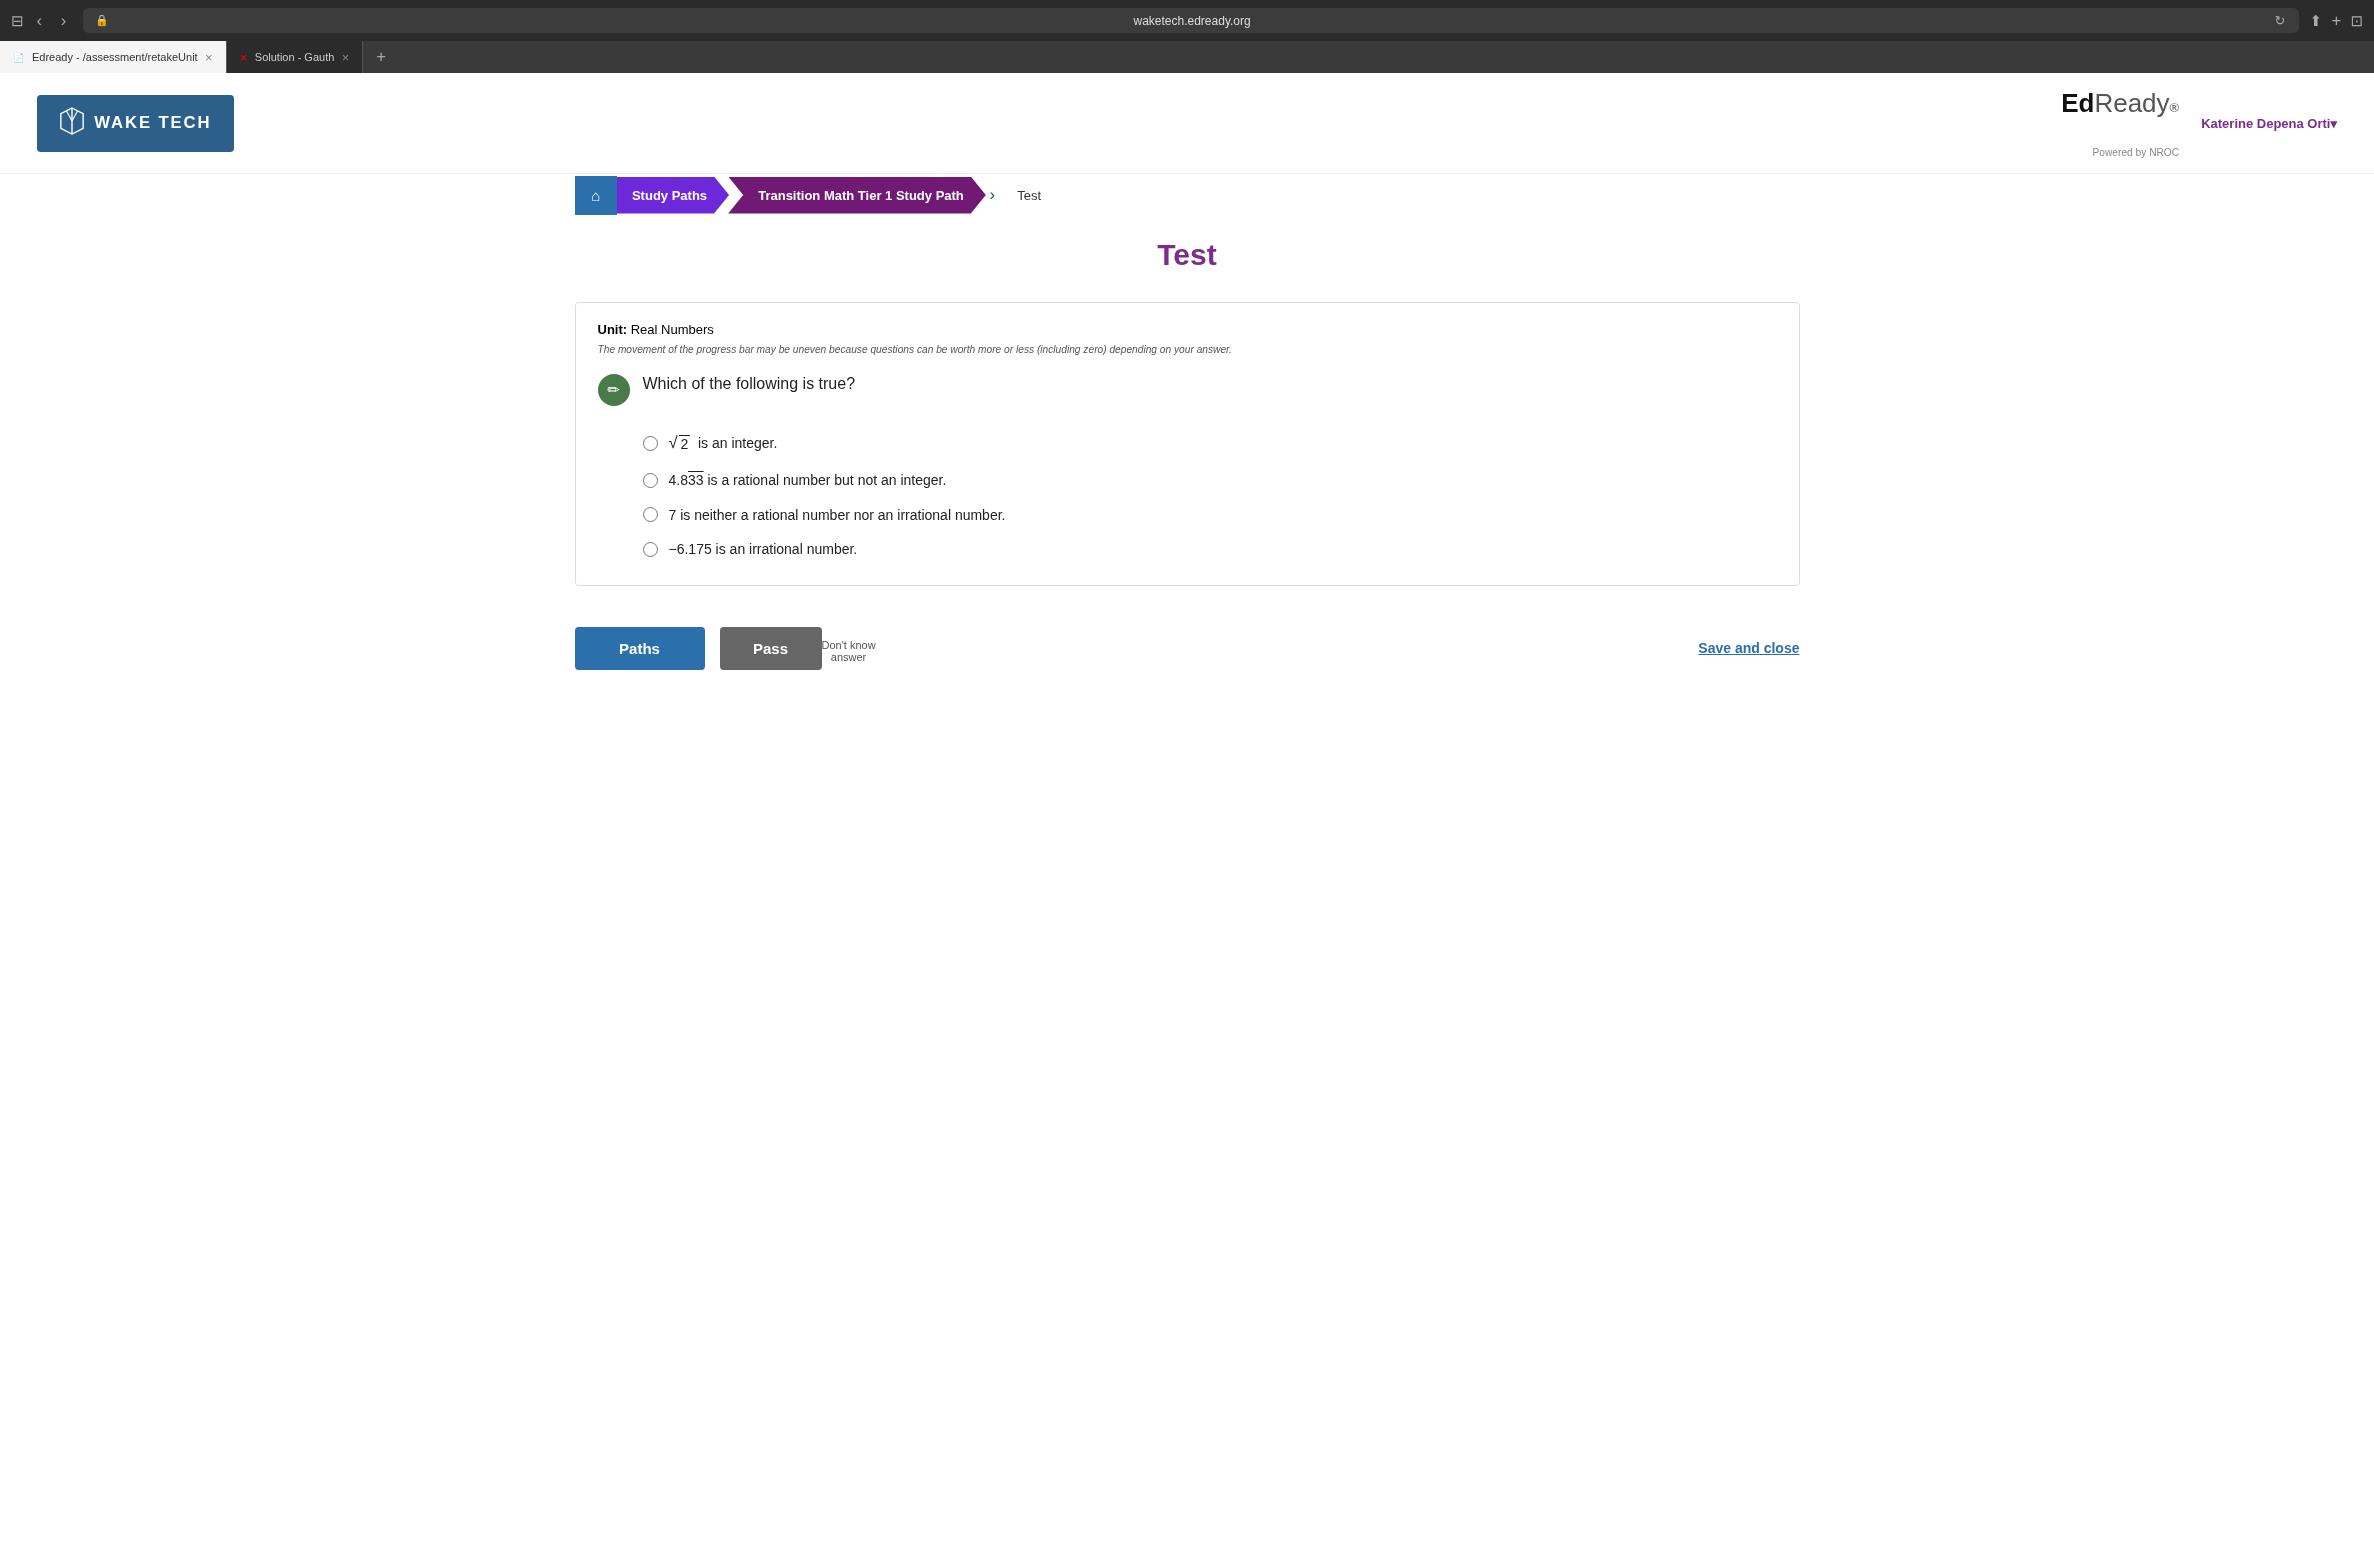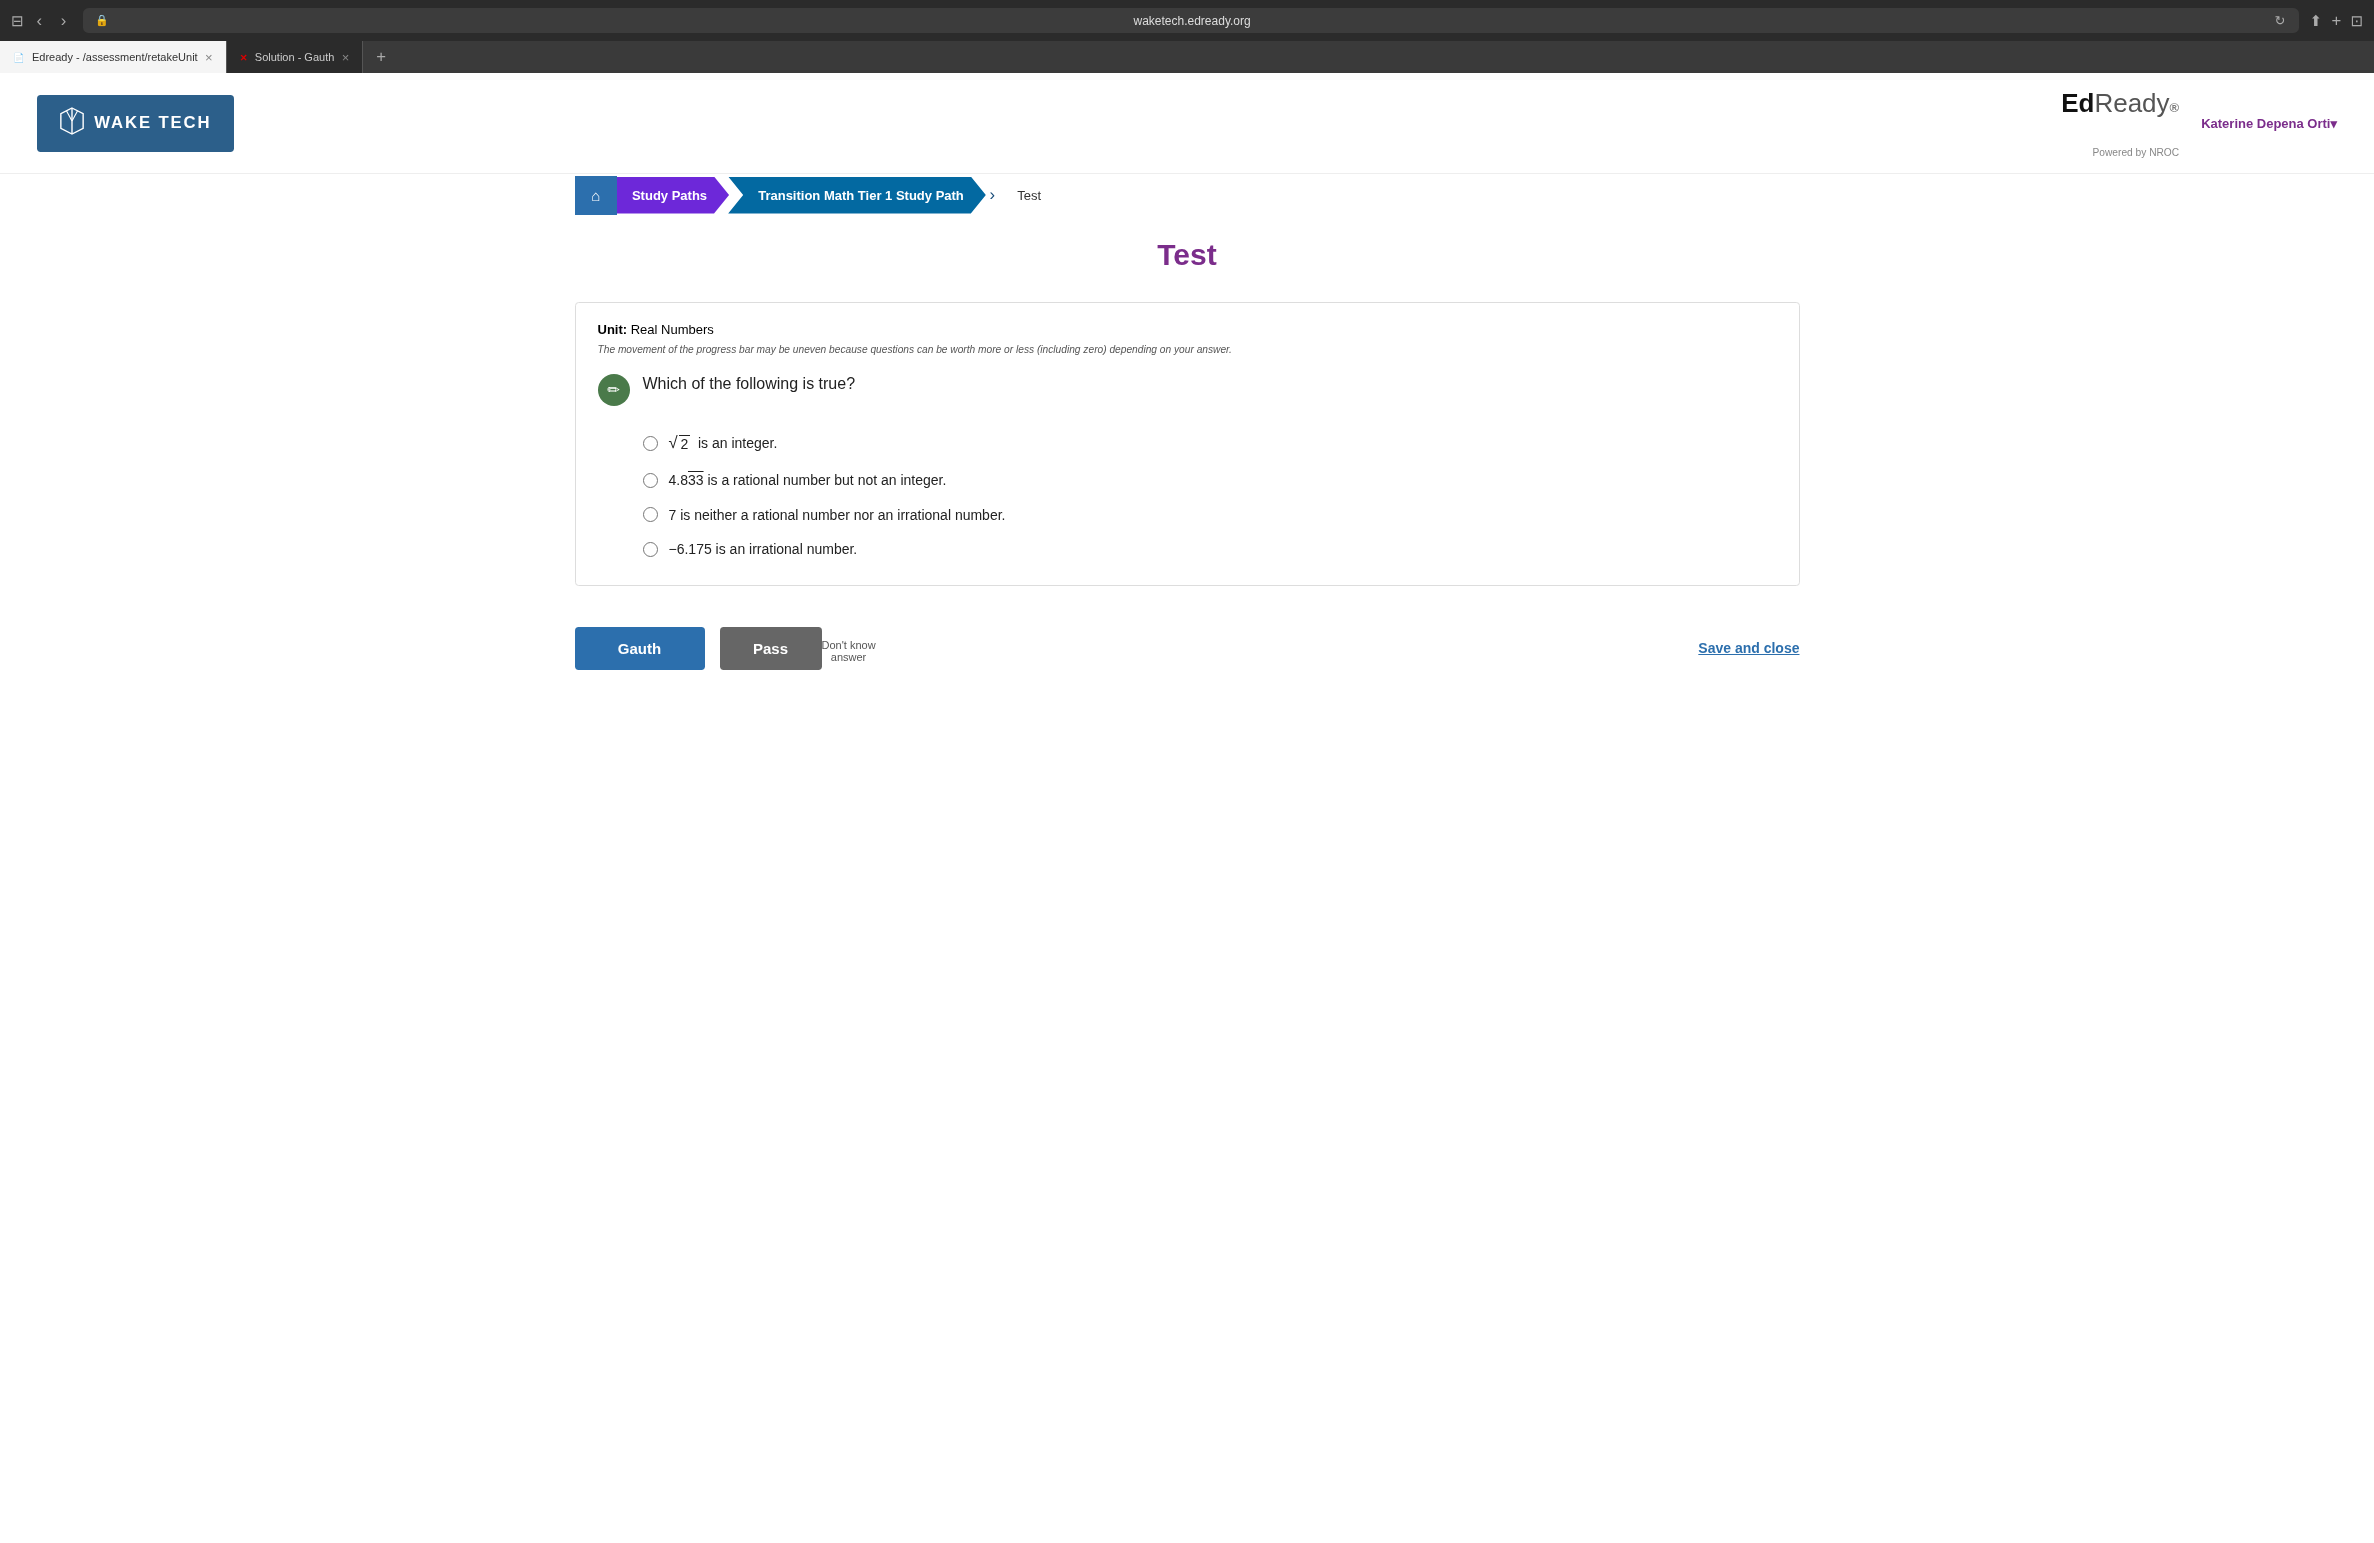--- a/index.html
+++ b/index.html
@@ -154,21 +154,21 @@
       clip-path: polygon(0 0, calc(100% - 15px) 0, 100% 50%, calc(100% - 15px) 100%, 0 100%, 15px 50%);
       margin-left: -0.9px;
       text-decoration: none;
     }
     .breadcrumb-item.first {
       clip-path: polygon(0 0, calc(100% - 15px) 0, 100% 50%, calc(100% - 15px) 100%, 0 100%);
       margin-left: 0;
       padding-left: 15px;
     }
     .breadcrumb-item.dark {
-      background: #0369a1;
+      background: #701a75;
     }
     .breadcrumb-current {
       padding: 11px 18.6px;
       font-size: 13px;
       color: #333;
       background: #fff;
     }
 
     
     .main-area {
@@ -461,21 +461,21 @@
           <input type="radio" name="answer" id="opt4" style="">
           <label for="opt4">
             −6.175 is an irrational number.
           </label>
         </div>
 
       </div>
     </div>
 
     <div class="bottom-actions">
-      <button class="btn-submit">Gauth</button>
+      <button class="btn-submit">Paths</button>
 
       <div class="btn-pass-wrap">
         <button class="btn-pass">Pass</button>
         <span class="dont-know-text">Don't know<br>answer</span>
       </div>
 
       <span class="save-close-link">Save and close</span>
     </div>
 
   </div>

